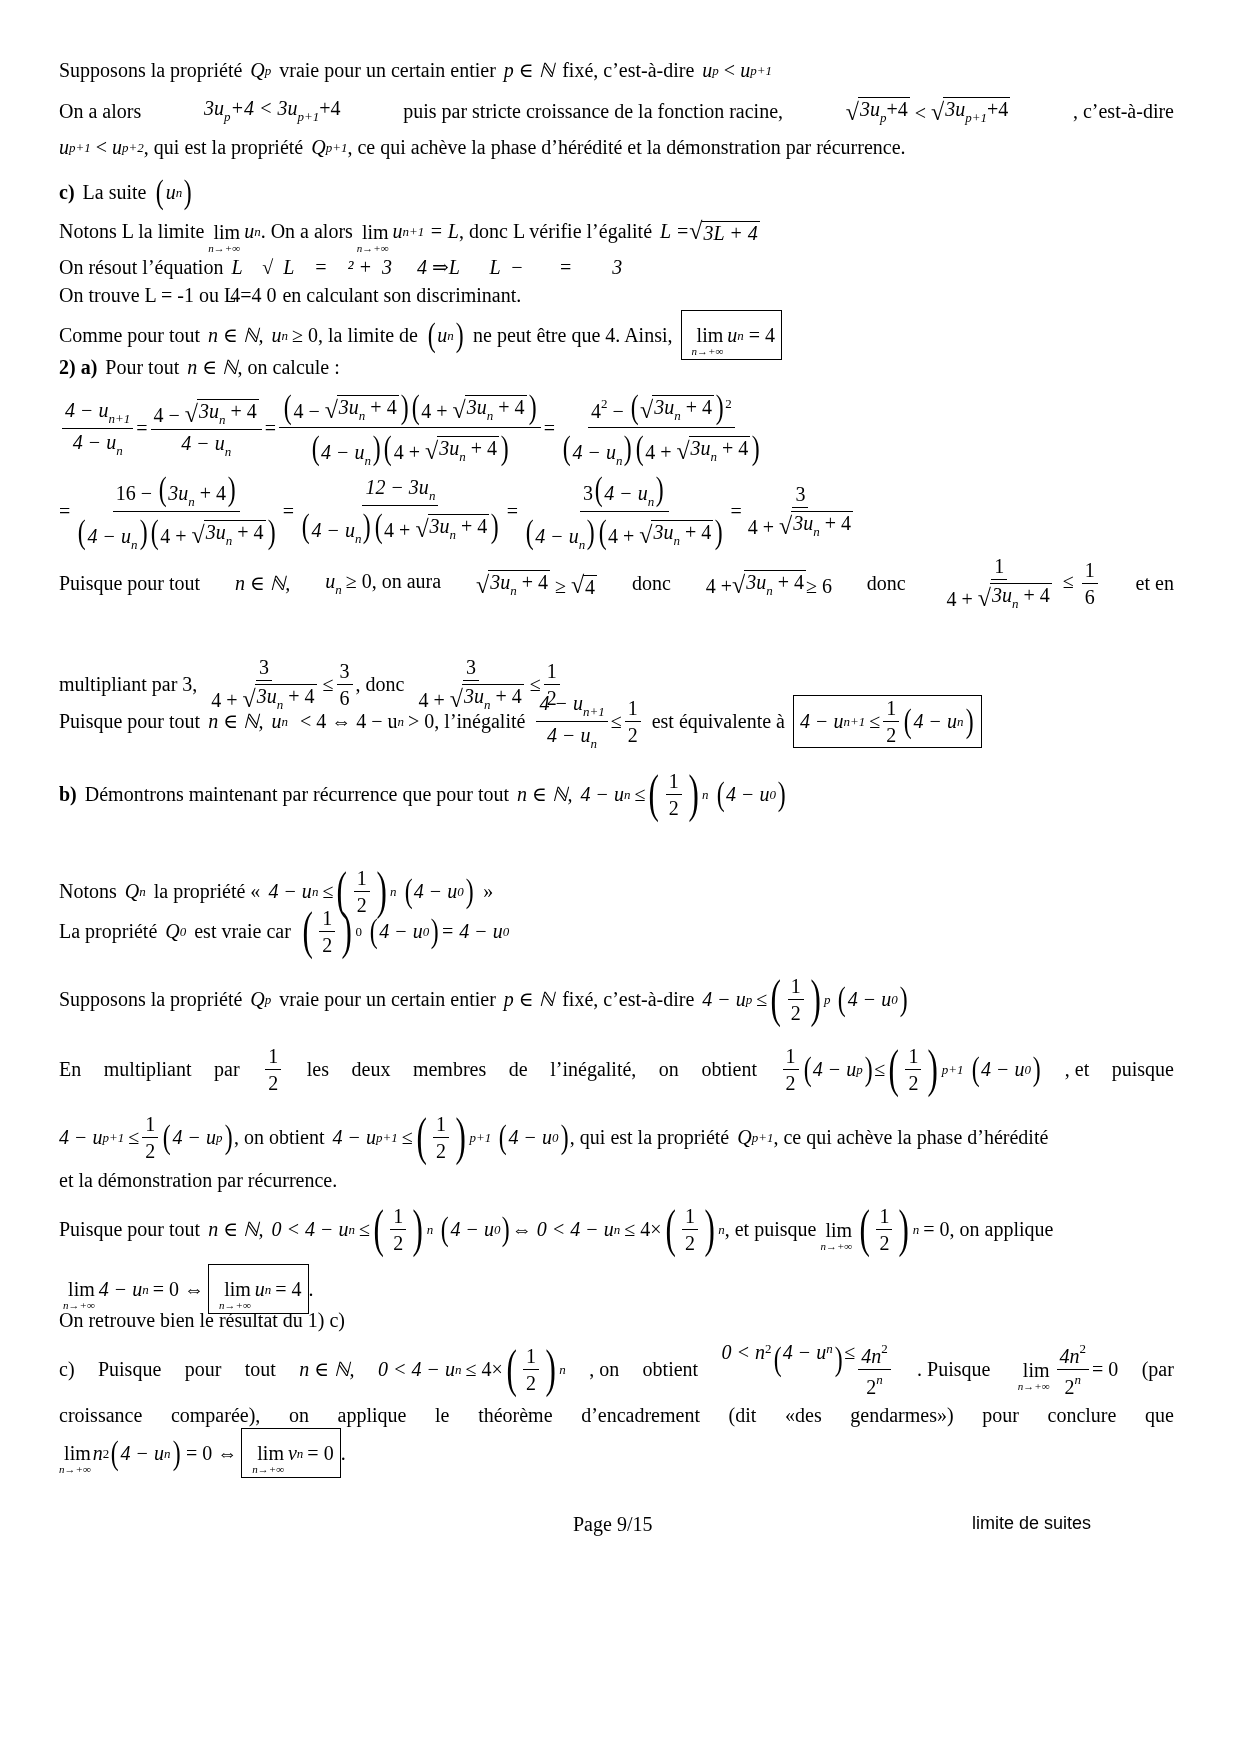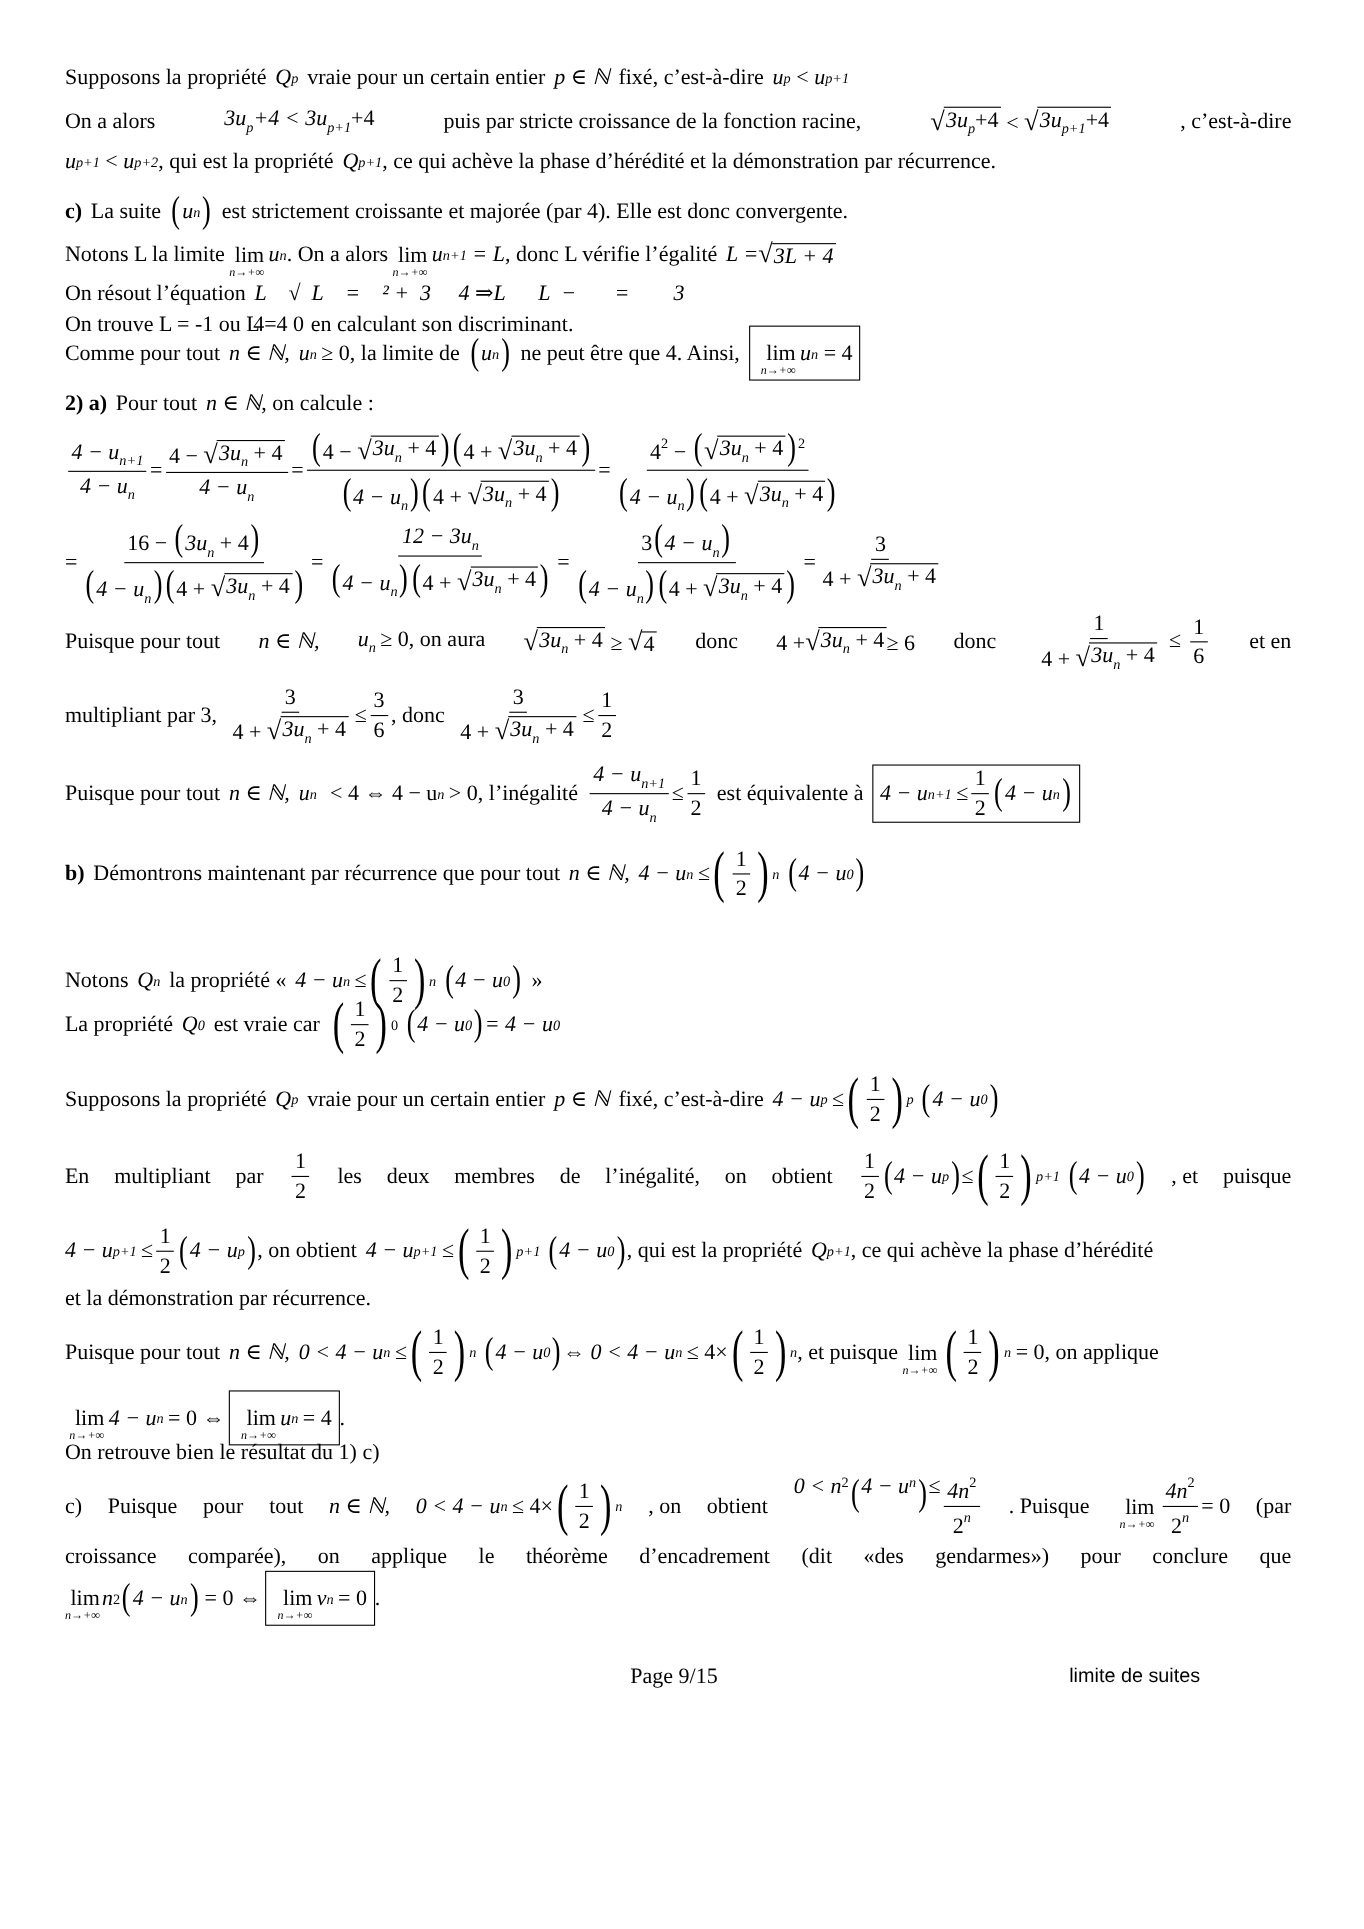--- a/index.html
+++ b/index.html
@@ -83,21 +83,20 @@
 <div class="line" style="top:175px;">
   <span class="b">c)</span>
     <span class="sp"></span>
   <span>La suite</span>
     <span class="sp"></span>
   <span class="paren">(</span>
     <span class="m">u</span>
     <span class="sub">n</span>
     <span class="paren">)</span>
     <span class="sp"></span>
-  <span>est strictement croissante et majorée (par 4). Elle est donc convergente.</span>
 </div>
 
 <div class="line" style="top:208px;">
   <span>Notons L la limite</span>
   <span class="lim" style="margin-top:14px">
       <span class="top">lim</span>
       <span class="bot">n→+∞</span>
     </span>
   <span class="m">u</span>
     <span class="sub">n</span>
@@ -123,21 +122,21 @@
     <span class="sp"></span>
   <span class="m" style="white-space:pre">L    √  L    =    ² +  3     4 ⇒L      L  −       =        3</span>
 </div>
 
 <div class="line" style="top:285px;">
   <span>On trouve L = -1 ou L</span>
   <span style="margin:0 6px 0 -6px">4=4 0</span>
   <span>en calculant son discriminant.</span>
 </div>
 
-<div class="line" style="top:296px;">
+<div class="line" style="top:310px;">
   <span>Comme pour tout</span>
     <span class="sp"></span>
   <span class="m">n ∈ ℕ,</span>
     <span class="sp"></span>
   <span class="m">u</span>
     <span class="sub">n</span>
   <span style="margin-left:4px">≥ 0</span>
   <span>, la limite de</span>
     <span class="sp"></span>
   <span class="paren">(</span>
@@ -273,21 +272,21 @@
       </span>
     <span>≤</span>
     <span class="frac">
         <span class="num">1</span>
         <span class="den">6</span>
       </span>
   </span>
   <span>et en</span>
 </div>
 
-<div class="line" style="top:622px;height:56px;">
+<div class="line" style="top:656px;height:56px;">
   <span>multipliant par 3,</span>
     <span class="sp"></span>
   <span class="frac">
       <span class="num">3</span>
       <span class="den"><span>4 + </span><span class="sqrt">
           <span class="rad">√</span>
           <span class="body"><span class="m">3u</span><span class="sub">n</span><span> + 4</span></span>
         </span></span>
     </span>
   <span>≤</span>

